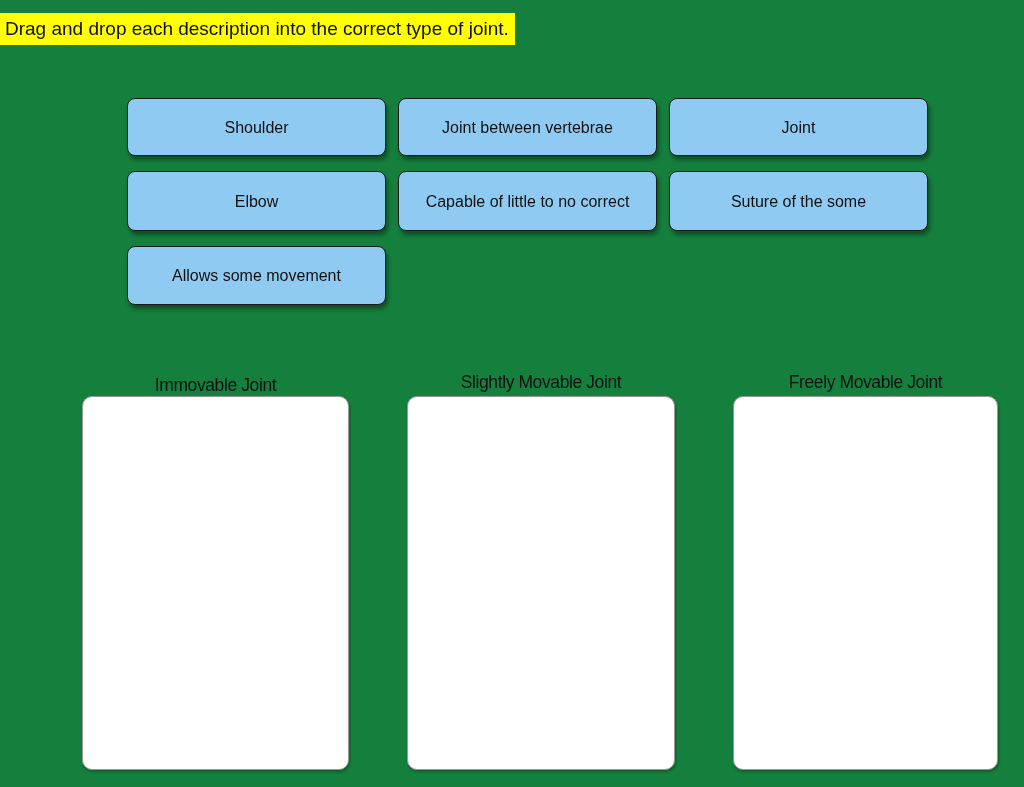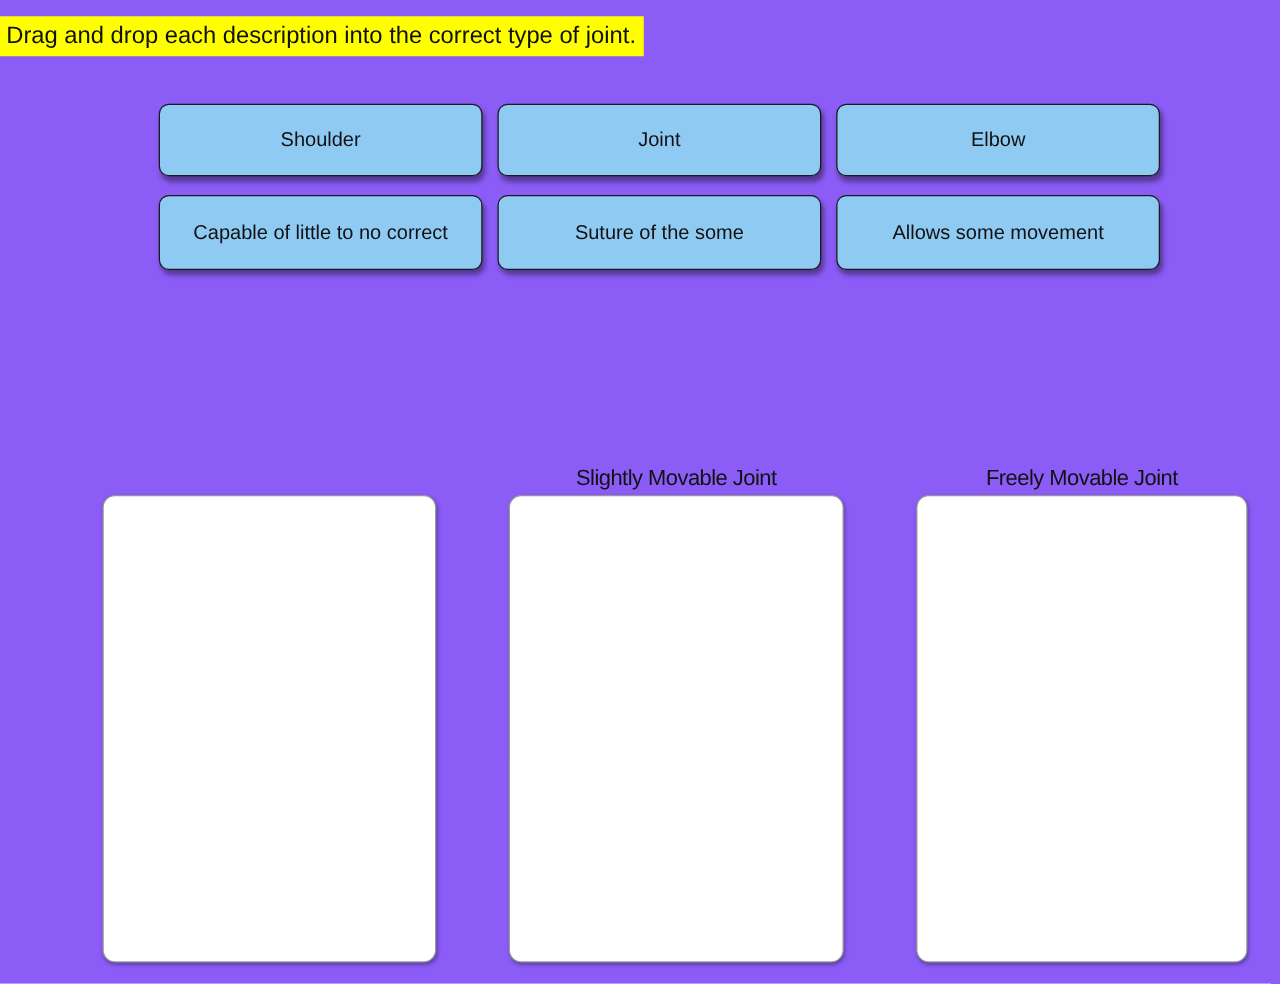--- a/index.html
+++ b/index.html
@@ -5,21 +5,21 @@
   html, body {
     margin: 0;
     padding: 0;
     background: #ffffff;
     font-family: "Liberation Sans", sans-serif;
   }
   #stage {
     position: relative;
     width: 1024px;
     height: 787px;
-    background: #8b5cf6;
+    background: #15803d;
     overflow: hidden;
   }
 
   
   .instruction {
     position: absolute;
     left: 0;
     top: 13px;
     display: inline-block;
     background: var(--highlight, #ffff00);
@@ -27,21 +27,21 @@
     font-size: 19px;
     line-height: 26px;
     padding: 3px 6px 3px 5px;
     white-space: nowrap;
   }
 
   
   .tile-grid {
     position: absolute;
     left: 127px;
-    top: 83px;
+    top: 98px;
     display: grid;
     grid-template-columns: 259px 259px 259px;
     grid-template-rows: 58px 60px 59px;
     column-gap: 12px;
     row-gap: 15px;
   }
   .tile {
     background: var(--tile-fill, #8fcaf3);
     border: 1.5px solid var(--tile-border, #1a1a1a);
     border-radius: 8px;
@@ -87,27 +87,29 @@
 </style>
 </head>
 <body>
 
 <div id="stage">
 
   <span class="instruction">Drag and drop each description into the correct type of joint.</span>
 
   <div class="tile-grid">
     <div class="tile">Shoulder</div>
+    <div class="tile">Joint between vertebrae</div>
     <div class="tile">Joint</div>
     <div class="tile">Elbow</div>
     <div class="tile">Capable of little to no correct</div>
     <div class="tile">Suture of the some</div>
     <div class="tile">Allows some movement</div>
   </div>
 
+  <div class="zone-label" id="zone-label-0">Immovable Joint</div>
   <div class="zone-label" id="zone-label-1">Slightly Movable Joint</div>
   <div class="zone-label" id="zone-label-2">Freely Movable Joint</div>
 
   <div class="zone-box" id="zone-box-0"></div>
   <div class="zone-box" id="zone-box-1"></div>
   <div class="zone-box" id="zone-box-2"></div>
 
 </div>
 
 </body></html>

